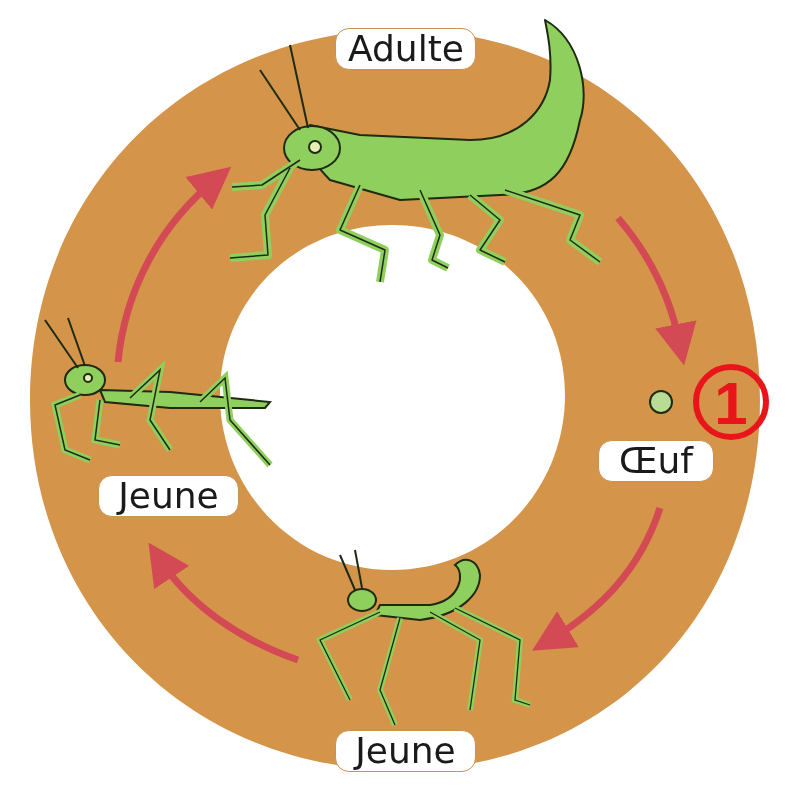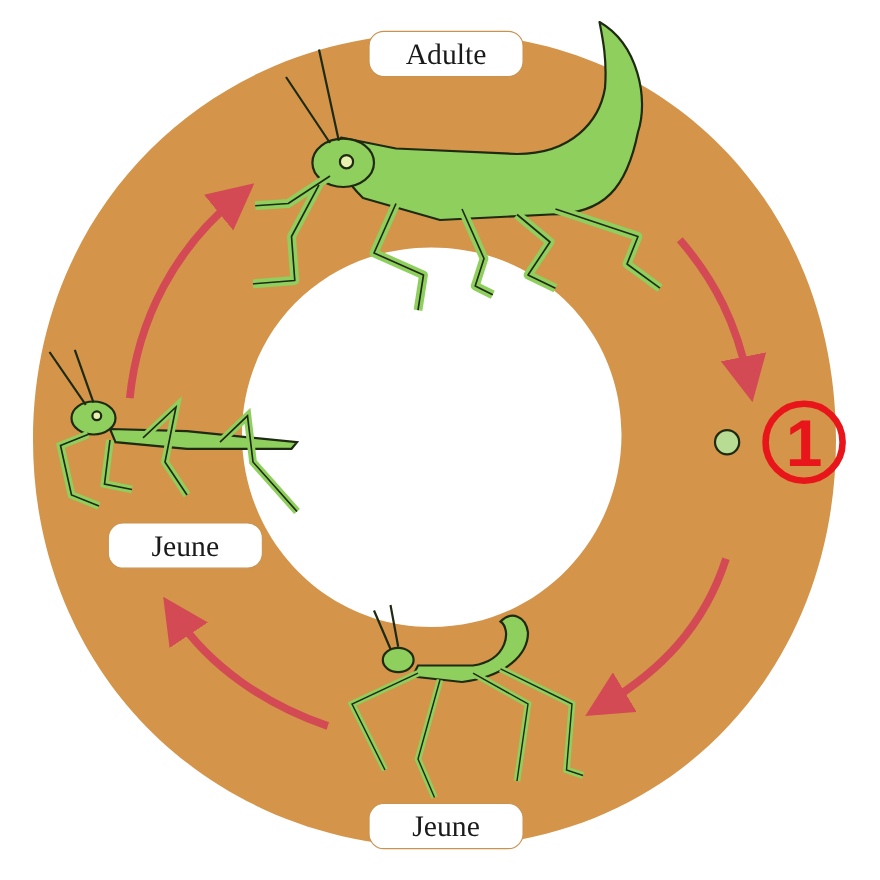--- a/index.html
+++ b/index.html
@@ -1,20 +1,20 @@
 <!DOCTYPE html>
 <html><head>
 <meta charset="utf-8">
 <style>
   html, body { margin:0; padding:0; background:#ffffff; }
   body { width:800px; height:800px; position:relative; overflow:hidden; font-family:"DejaVu Sans", sans-serif; }
   #stage { position:absolute; left:0; top:0; width:800px; height:800px; }
   .label {
     position:absolute; background:#ffffff; border:1.5px solid #c9924f; border-radius:14px;
-    color:#1a1a1a; font-size:27px; line-height:40px; text-align:center; padding:0 12px;font-family:Liberation Serif, serif;
+    color:#1a1a1a; font-size:36px; line-height:40px; text-align:center; padding:0 12px;
   }
 </style>
 </head>
 <body>
 
 <div id="stage">
   <svg width="800" height="800" viewBox="0 0 800 800">
     <defs>
       <marker id="ah" markerWidth="6" markerHeight="6" refX="3" refY="3" orient="auto" markerUnits="strokeWidth">
         <path d="M0,0 L6,3 L0,6 z" fill="#d34a55"></path>
@@ -55,15 +55,16 @@
       <path d="M380,612 L320,640 L350,700 M400,618 L380,690 L395,725 M430,612 L480,640 L470,710 M455,608 L520,640 L515,700 L530,705" fill="none" stroke-width="1.3"></path>
     </g>
 
     <circle cx="661" cy="402" r="11" fill="#b9dc95" stroke="#1e2a12" stroke-width="2"></circle>
 
     <circle cx="731" cy="402" r="35" fill="none" stroke="#e8161b" stroke-width="6"></circle>
     <text x="731" y="424" text-anchor="middle" font-family="Liberation Sans, sans-serif" font-weight="bold" font-size="60" fill="#e8161b">1</text>
   </svg>
 
   <div class="label" style="left:335px; top:28px; width:115px;">Adulte</div>
+  <div class="label" style="left:598px; top:440px; width:90px;">Œuf</div>
   <div class="label" style="left:335px; top:730px; width:115px;">Jeune</div>
   <div class="label" style="left:98px; top:475px; width:115px;">Jeune</div>
 </div>
 
 </body></html>

